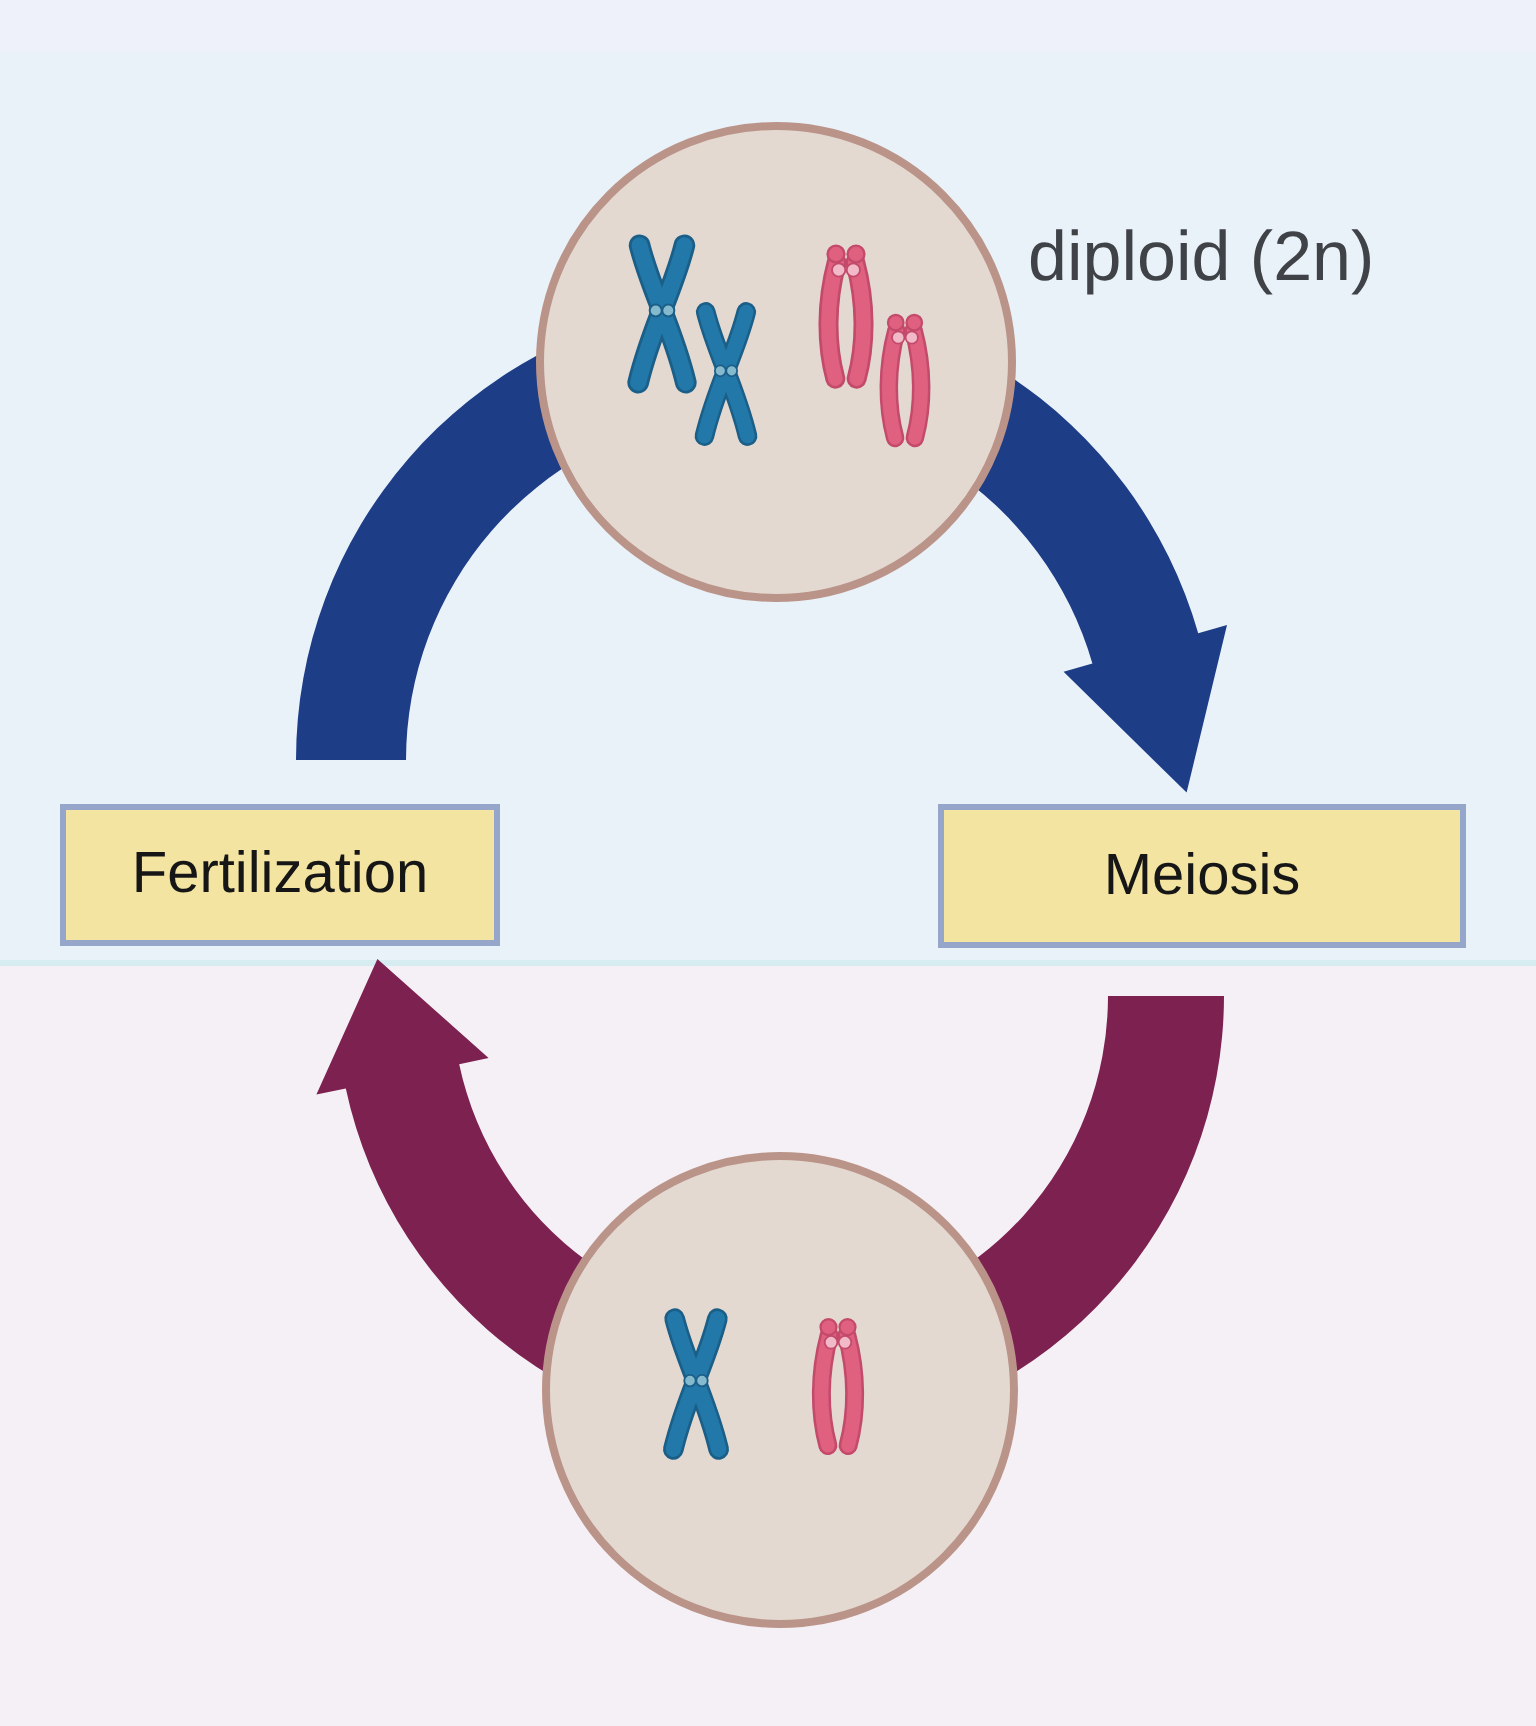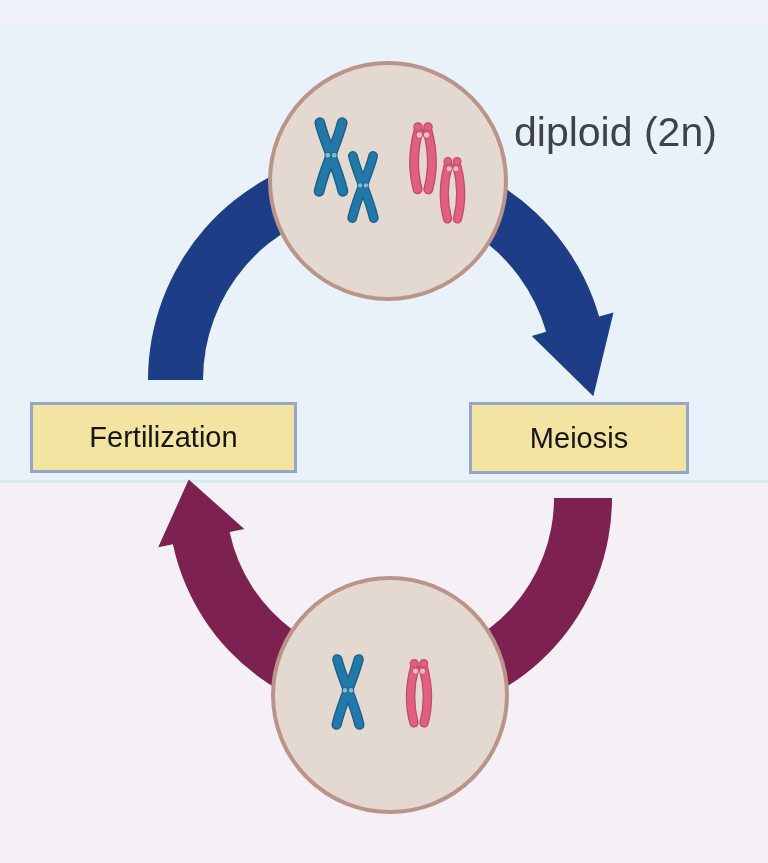--- a/index.html
+++ b/index.html
@@ -15,24 +15,24 @@
 
   svg.canvas { position: absolute; left: 0; top: 0; }
 
   .node-box {
     position: absolute; box-sizing: border-box;
     background: var(--c-box_fill);
     border: 3px solid var(--c-box_border);
     display: flex; align-items: center; justify-content: center;
     font-size: 29px; color: var(--c-box_text);
   }
-  #fert-box    { left: 30px;  top: 402px; width: 267px; height: 71px; }
-  #meiosis-box { left: 469px; top: 402px; width: 220px; height: 72px; }
+  #fert-box    { left: 30px;  top: 402px; width: 220px; height: 71px; }
+  #meiosis-box { left: 469px; top: 402px; width: 264px; height: 72px; }
 
-  .phase-label { position: absolute; font-size: 41px; line-height: 1.2; color: var(--c-label_text); white-space: nowrap; }
+  .phase-label { position: absolute; font-size: 35px; line-height: 1.2; color: var(--c-label_text); white-space: nowrap; }
   #diploid-label { left: 514px; top: 108px; }
   #haploid-label { left: 511px; top: 719px; }
 
   
   .cell { fill: var(--c-cell_fill); stroke: var(--c-cell_border); stroke-width: 4; }
 
   
   .arrow-meiosis { fill: var(--c-meiosis_arrow); }
   .arrow-fert    { fill: var(--c-fertilization_arrow); }
 

